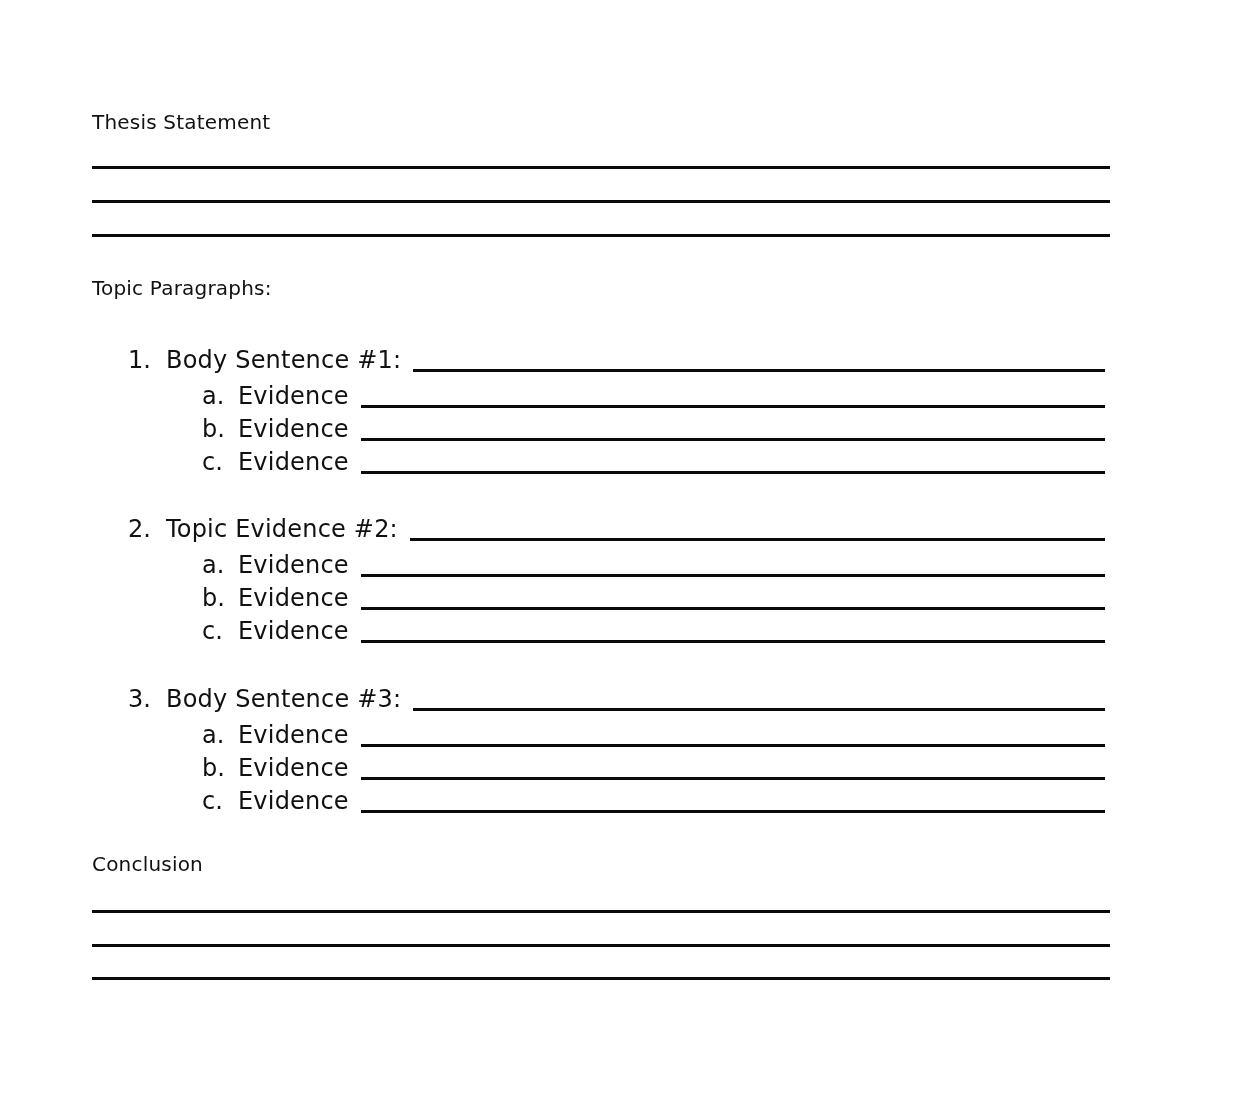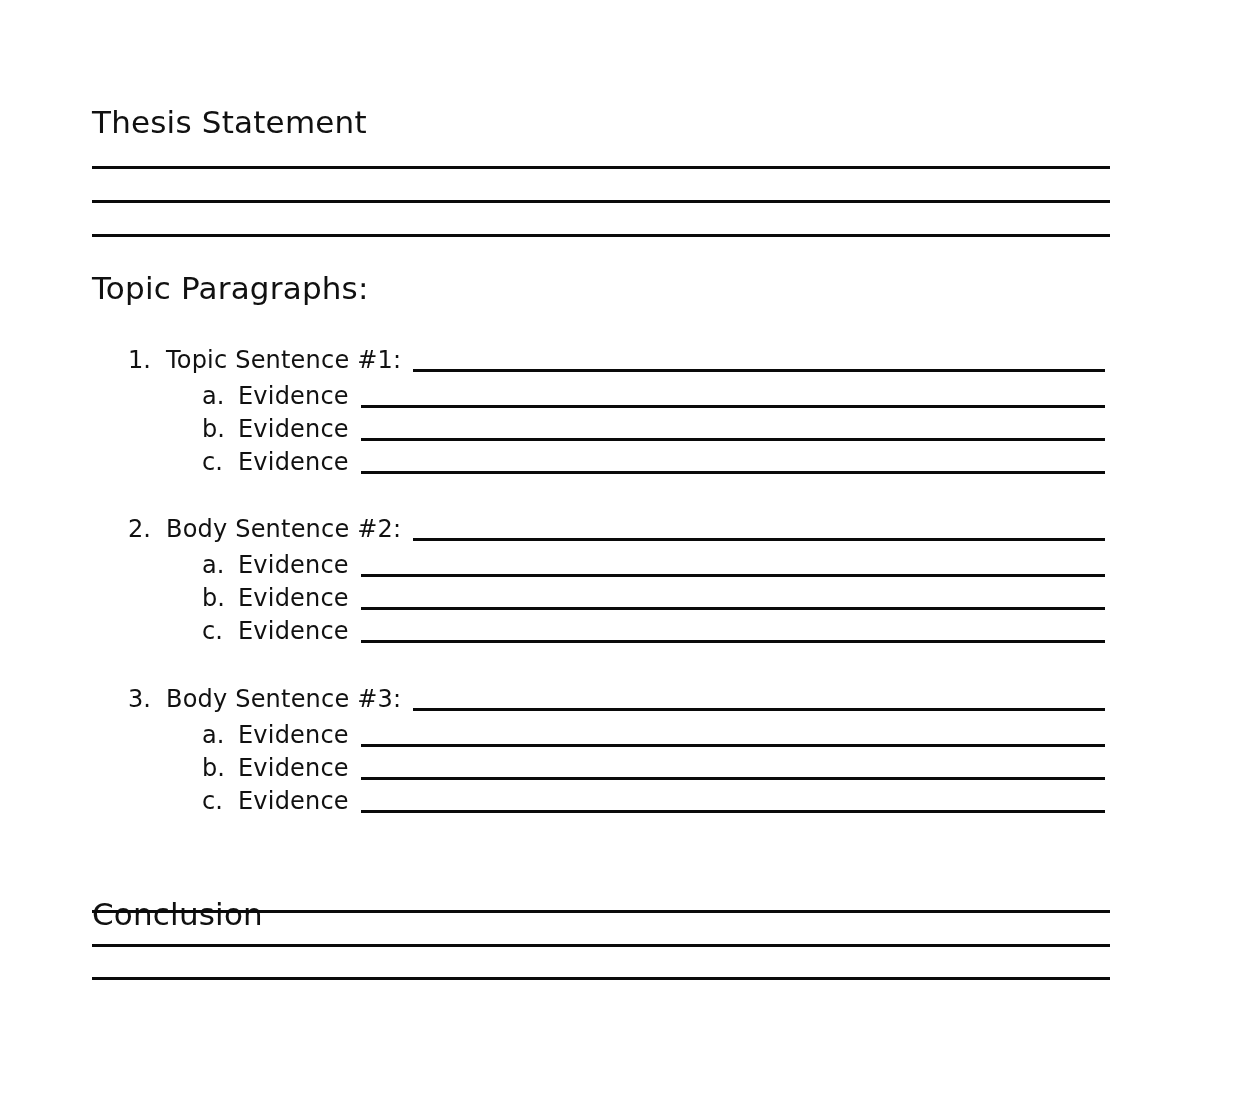--- a/index.html
+++ b/index.html
@@ -9,21 +9,21 @@
     width:1236px;
     height:1112px;
     background:#ffffff;
     font-family:"DejaVu Sans", sans-serif;
     color:#111111;
     overflow:hidden;
   }
   .heading {
     position:absolute;
     left:92px;
-    font-size:31px;
+    font-size:20px;
     line-height:30px;
     white-space:nowrap;
     letter-spacing:0.2px;
   }
   .hline {
     position:absolute;
     left:92px;
     width:1018px;
     height:3px;
     background:#0a0a0a;
@@ -56,42 +56,42 @@
 
   <div class="heading" style="top:107px">Thesis Statement</div>
   <div class="hline" style="top:166px"></div>
   <div class="hline" style="top:200px"></div>
   <div class="hline" style="top:234px"></div>
 
   <div class="heading" style="top:273px">Topic Paragraphs:</div>
 
   <div class="row topic" style="top:345px">
     <span class="num">1.</span>
-    <span class="lbl">Topic Sentence #1:</span>
+    <span class="lbl">Body Sentence #1:</span>
     <span class="fill"></span>
   </div>
   <div class="row evidence" style="top:381px">
     <span class="num">a.</span>
     <span class="lbl">Evidence</span>
     <span class="fill"></span>
   </div>
   <div class="row evidence" style="top:414px">
     <span class="num">b.</span>
     <span class="lbl">Evidence</span>
     <span class="fill"></span>
   </div>
   <div class="row evidence" style="top:447px">
     <span class="num">c.</span>
     <span class="lbl">Evidence</span>
     <span class="fill"></span>
   </div>
 
   <div class="row topic" style="top:514px">
     <span class="num">2.</span>
-    <span class="lbl">Body Sentence #2:</span>
+    <span class="lbl">Topic Evidence #2:</span>
     <span class="fill"></span>
   </div>
   <div class="row evidence" style="top:550px">
     <span class="num">a.</span>
     <span class="lbl">Evidence</span>
     <span class="fill"></span>
   </div>
   <div class="row evidence" style="top:583px">
     <span class="num">b.</span>
     <span class="lbl">Evidence</span>
@@ -117,18 +117,18 @@
     <span class="num">b.</span>
     <span class="lbl">Evidence</span>
     <span class="fill"></span>
   </div>
   <div class="row evidence" style="top:786px">
     <span class="num">c.</span>
     <span class="lbl">Evidence</span>
     <span class="fill"></span>
   </div>
 
-  <div class="heading" style="top:899px">Conclusion</div>
+  <div class="heading" style="top:849px">Conclusion</div>
   <div class="hline" style="top:910px"></div>
   <div class="hline" style="top:944px"></div>
   <div class="hline" style="top:977px"></div>
 
 </div>
 
 </body></html>

